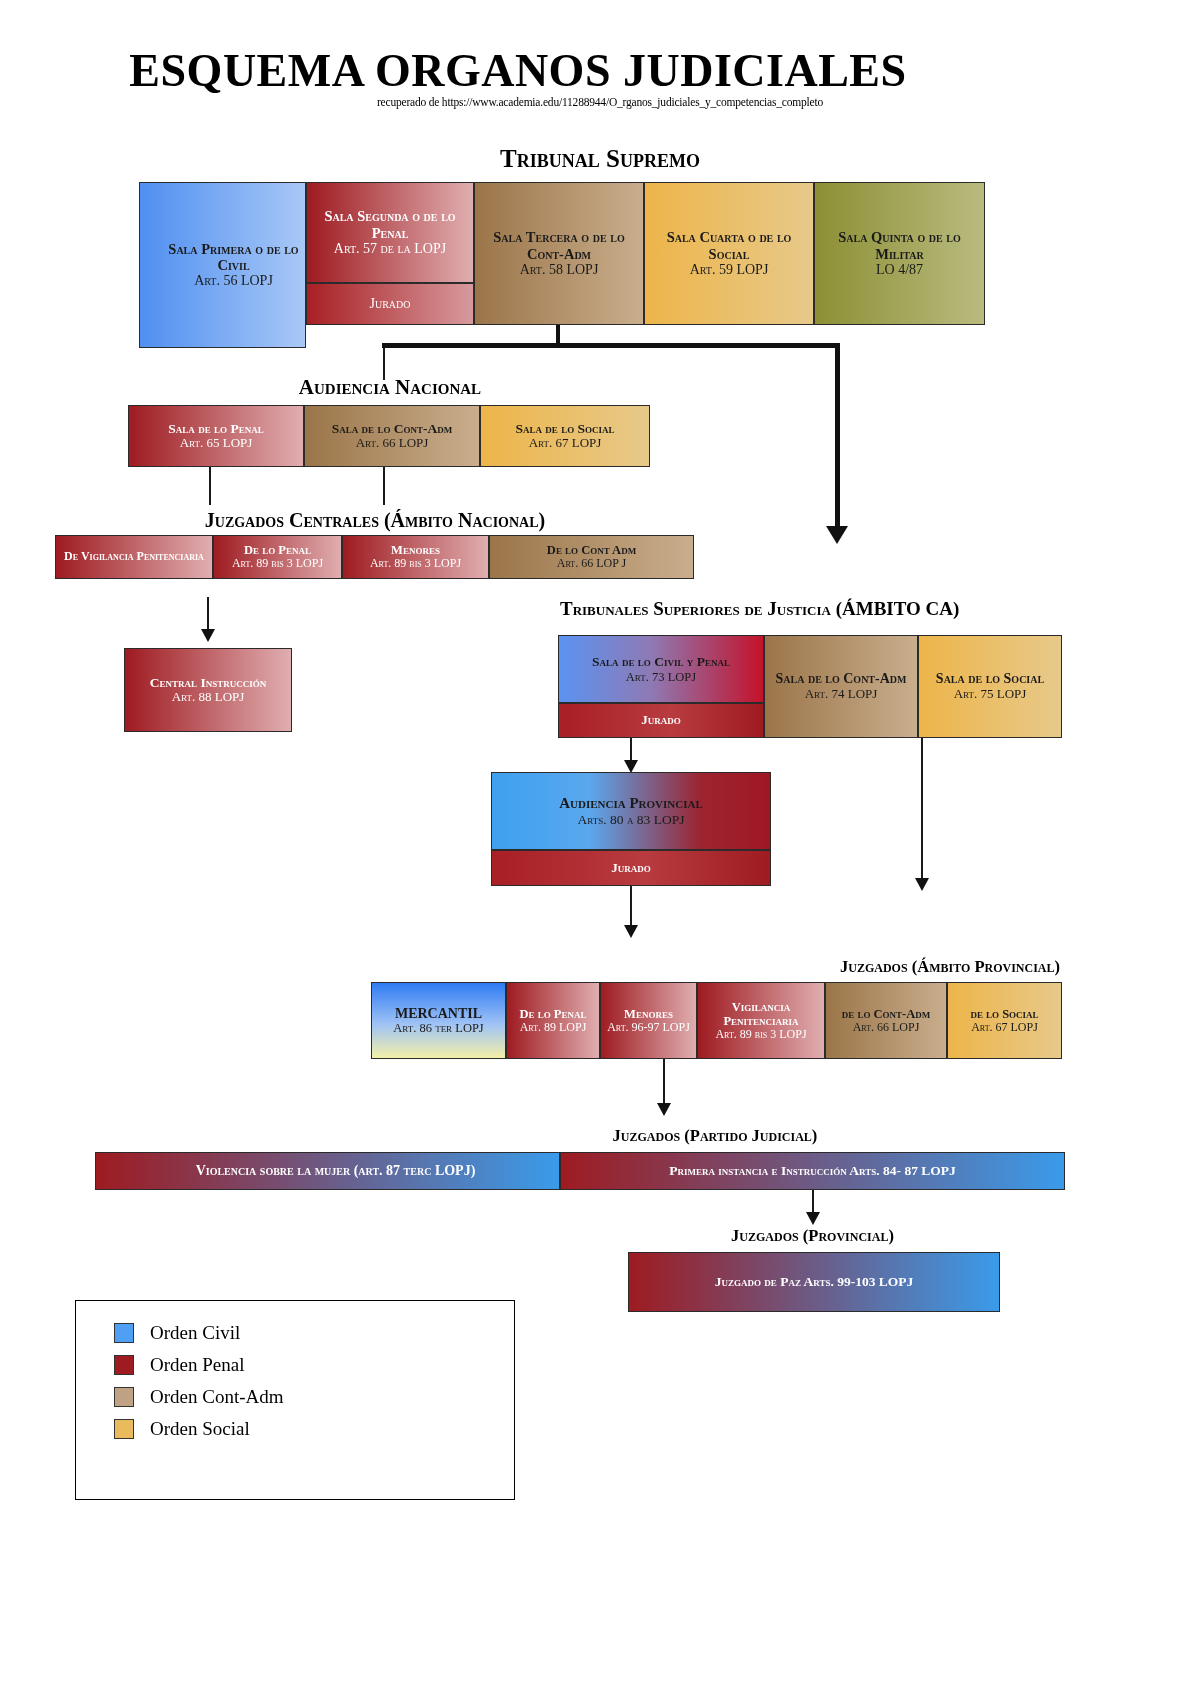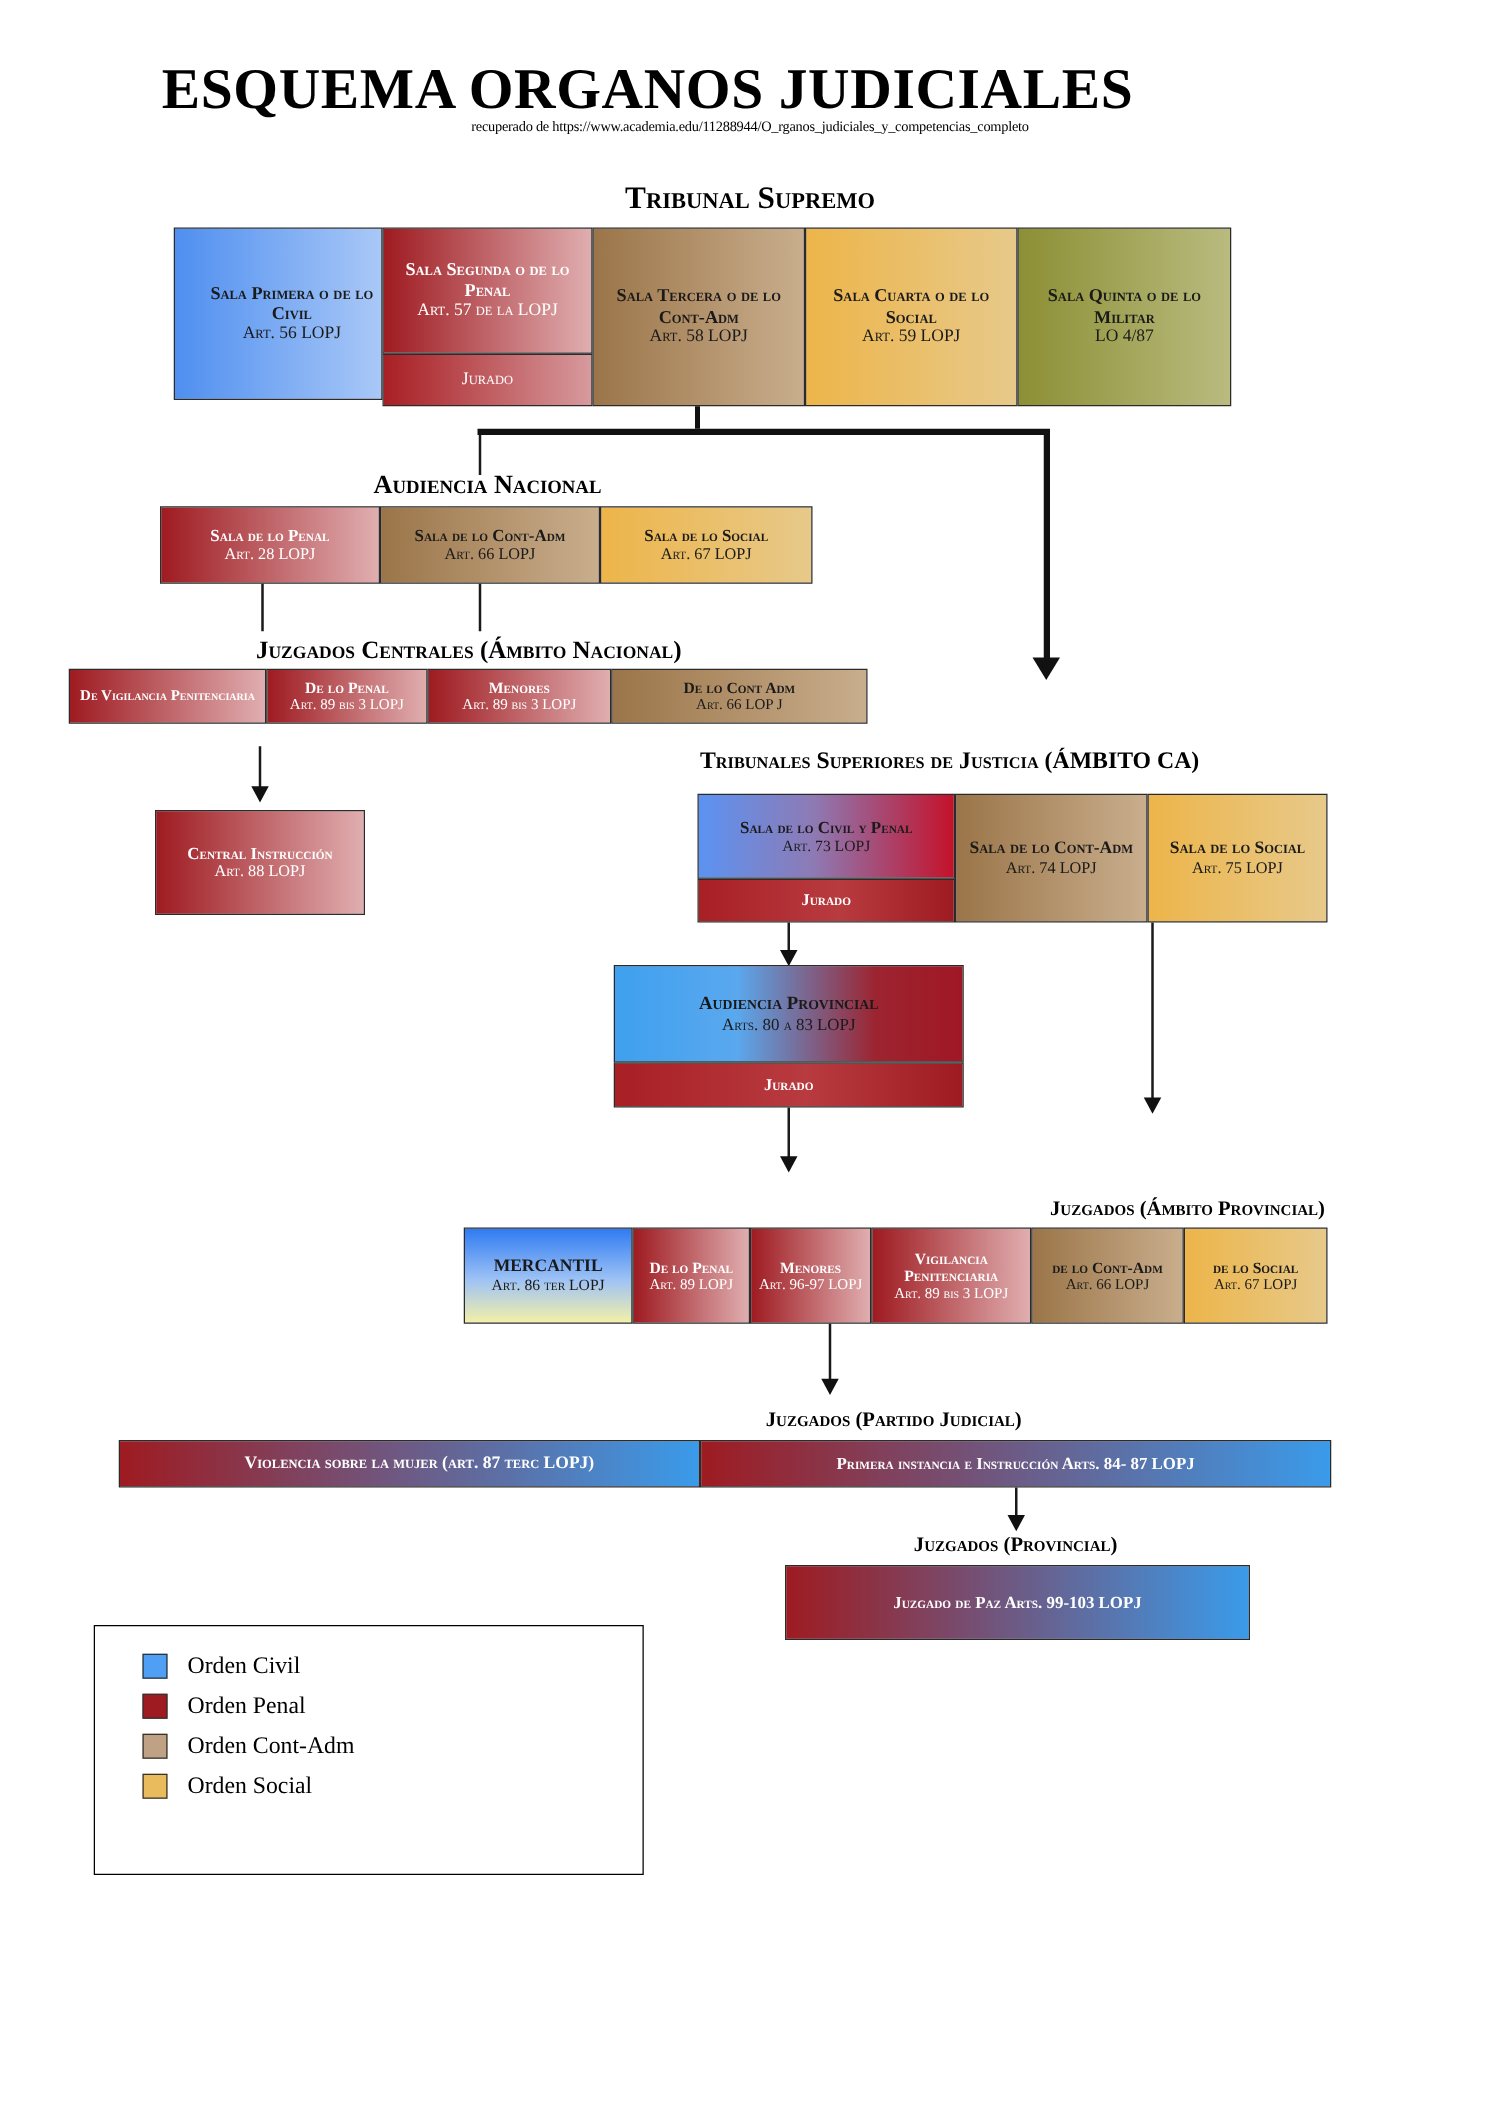--- a/index.html
+++ b/index.html
@@ -70,21 +70,21 @@
   .legend-txt{margin-left:16px;font-size:19px;font-family:"Liberation Serif", serif;}
 </style>
 </head>
 <body>
 
 <div class="abs" id="doc-title">ESQUEMA ORGANOS JUDICIALES</div>
 <div class="abs" id="doc-subtitle">recuperado de https://www.academia.edu/11288944/O_rganos_judiciales_y_competencias_completo</div>
 
 <div class="abs section-label sc" style="top:145px;left:0;width:1200px;text-align:center;font-size:25px;">Tribunal Supremo</div>
 
-<div class="abs box g-civil" style="left:139px;top:182px;width:167px;height:138px;padding-left:22px;">
+<div class="abs box g-civil" style="left:139px;top:182px;width:167px;height:166px;padding-left:22px;">
   <div class="inner">
     <span class="ttl k" style="font-size:14.5px;">Sala Primera o de lo Civil</span>
     <span class="sub k" style="font-size:14px;">Art. 56 LOPJ</span>
   </div>
 </div>
 
 <div class="abs box g-penal" style="left:306px;top:182px;width:168px;height:101px;">
   <div class="inner">
     <span class="ttl w" style="font-size:14.5px;">Sala Segunda o de lo Penal</span>
     <span class="sub w" style="font-size:14px;">Art. 57 de la LOPJ</span>
@@ -121,21 +121,21 @@
 <div class="ln-thick" style="left:382px;top:343px;width:458px;height:5px;"></div>
 <div class="ln" style="left:383px;top:348px;width:2px;height:32px;"></div>
 <div class="ln-thick" style="left:835px;top:348px;width:5px;height:180px;"></div>
 <div class="arrowhead" style="left:826px;top:526px;border-left:11px solid transparent;border-right:11px solid transparent;border-top:18px solid #111;"></div>
 
 <div class="abs section-label sc" style="top:375px;left:120px;width:540px;text-align:center;font-size:21px;">Audiencia Nacional</div>
 
 <div class="abs box g-penal" style="left:128px;top:405px;width:176px;height:62px;">
   <div class="inner">
     <span class="ttl w" style="font-size:13.5px;">Sala  de lo Penal</span>
-    <span class="sub w" style="font-size:13px;">Art. 28 LOPJ</span>
+    <span class="sub w" style="font-size:13px;">Art. 65 LOPJ</span>
   </div>
 </div>
 <div class="abs box g-contadm" style="left:304px;top:405px;width:176px;height:62px;">
   <div class="inner">
     <span class="ttl k" style="font-size:13.5px;">Sala de lo Cont-Adm</span>
     <span class="sub k" style="font-size:13px;">Art. 66 LOPJ</span>
   </div>
 </div>
 <div class="abs box g-social" style="left:480px;top:405px;width:170px;height:62px;">
   <div class="inner">

